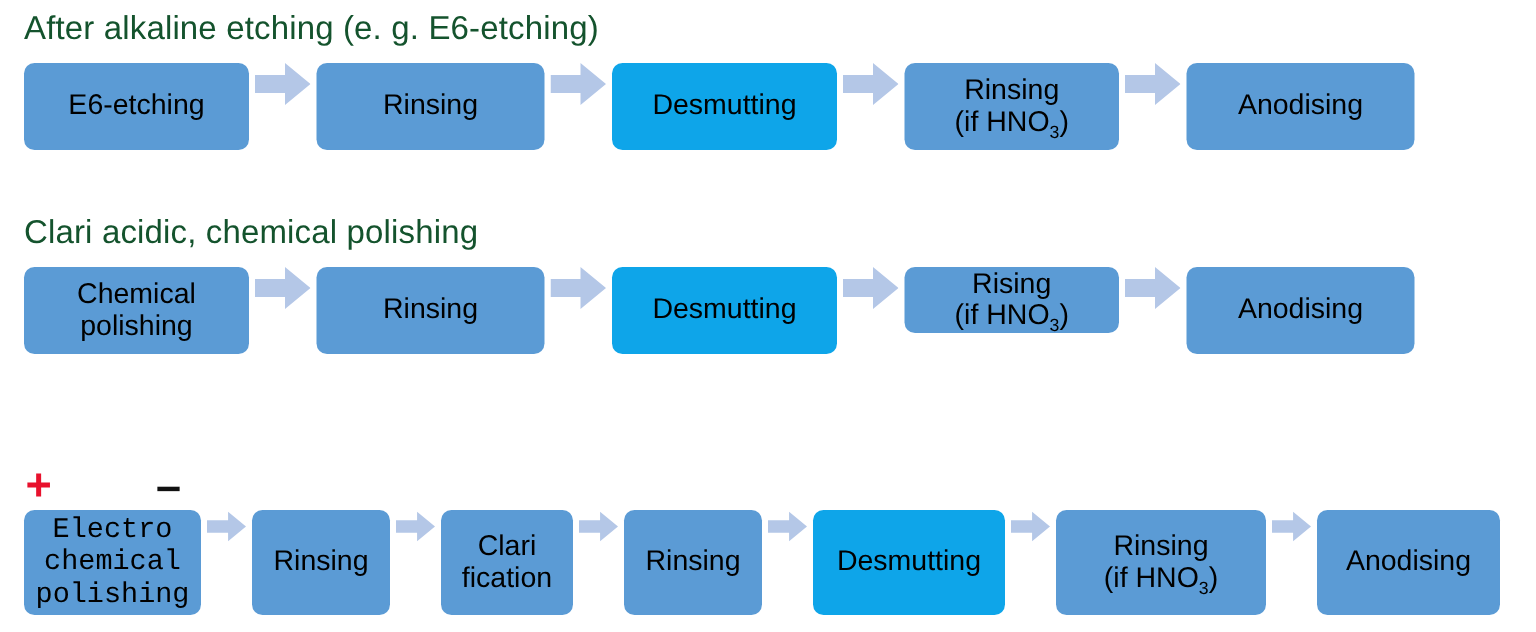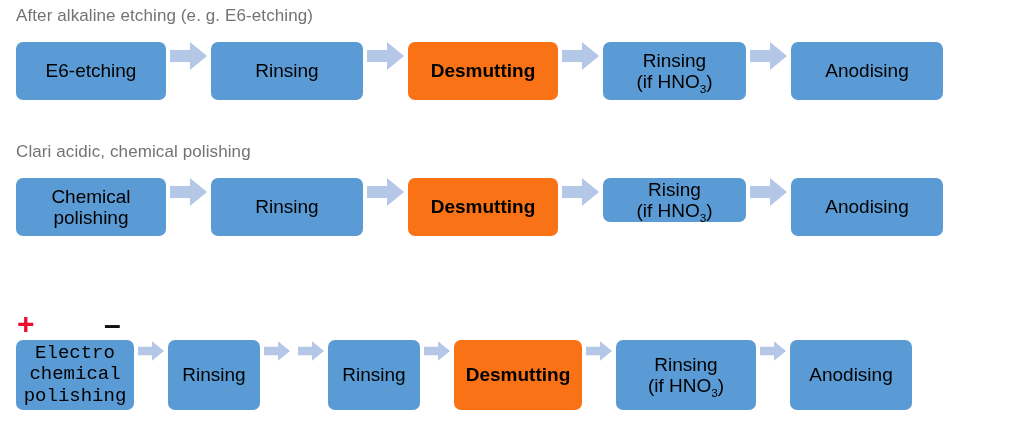--- a/index.html
+++ b/index.html
@@ -10,22 +10,22 @@
     background: #ffffff;
     font-family: "Liberation Sans", sans-serif;
     overflow: hidden;
     position: relative;
   }
 
   .diagram { position: relative; width: 1024px; height: 421px; }
 
   .section-heading {
     position: absolute;
-    font-size: 17px;
-    color: #737373;
+    font-size: 22px;
+    color: #14532d;
     white-space: nowrap;
     letter-spacing: 0.1px;
   }
 
   
   .flow-row {
     position: absolute;
     display: flex;
     align-items: flex-start;
   }
@@ -36,21 +36,21 @@
     justify-content: center;
     text-align: center;
     border-radius: 7px;
     color: #000000;
     font-size: 19px;
     line-height: 1.12;
     padding: 2px 4px;
     flex: 0 0 auto;
   }
   .node.blue   { background: #5B9BD5; }
-  .node.yellow { background: #f97316; font-weight: bold; }
+  .node.yellow { background: #0ea5e9; }
 
   .node .sub { font-size: 0.62em; vertical-align: sub; line-height: 0; }
 
   
   .arrow {
     flex: 0 0 auto;
     display: block;
     position: relative;
   }
   .arrow svg { display: block; }
@@ -200,20 +200,26 @@
     <div class="node blue" style="width:92px; height:70px;">
       <span>Rinsing</span>
     </div>
 
     <div class="arrow" style="width:34px;">
       <svg width="26" height="22" viewBox="0 0 37 28" style="margin:0 4px;">
         <path d="M0 8 H20 V0 L37 14 L20 28 V20 H0 Z" fill="#B4C7E7"></path>
       </svg>
     </div>
 
+    <div class="node blue" style="width:88px; height:70px;">
+      <span>
+        <span>Clari</span><br>
+        <span>fication</span>
+      </span>
+    </div>
 
     <div class="arrow" style="width:34px;">
       <svg width="26" height="22" viewBox="0 0 37 28" style="margin:0 4px;">
         <path d="M0 8 H20 V0 L37 14 L20 28 V20 H0 Z" fill="#B4C7E7"></path>
       </svg>
     </div>
 
     <div class="node blue" style="width:92px; height:70px;">
       <span>Rinsing</span>
     </div>

